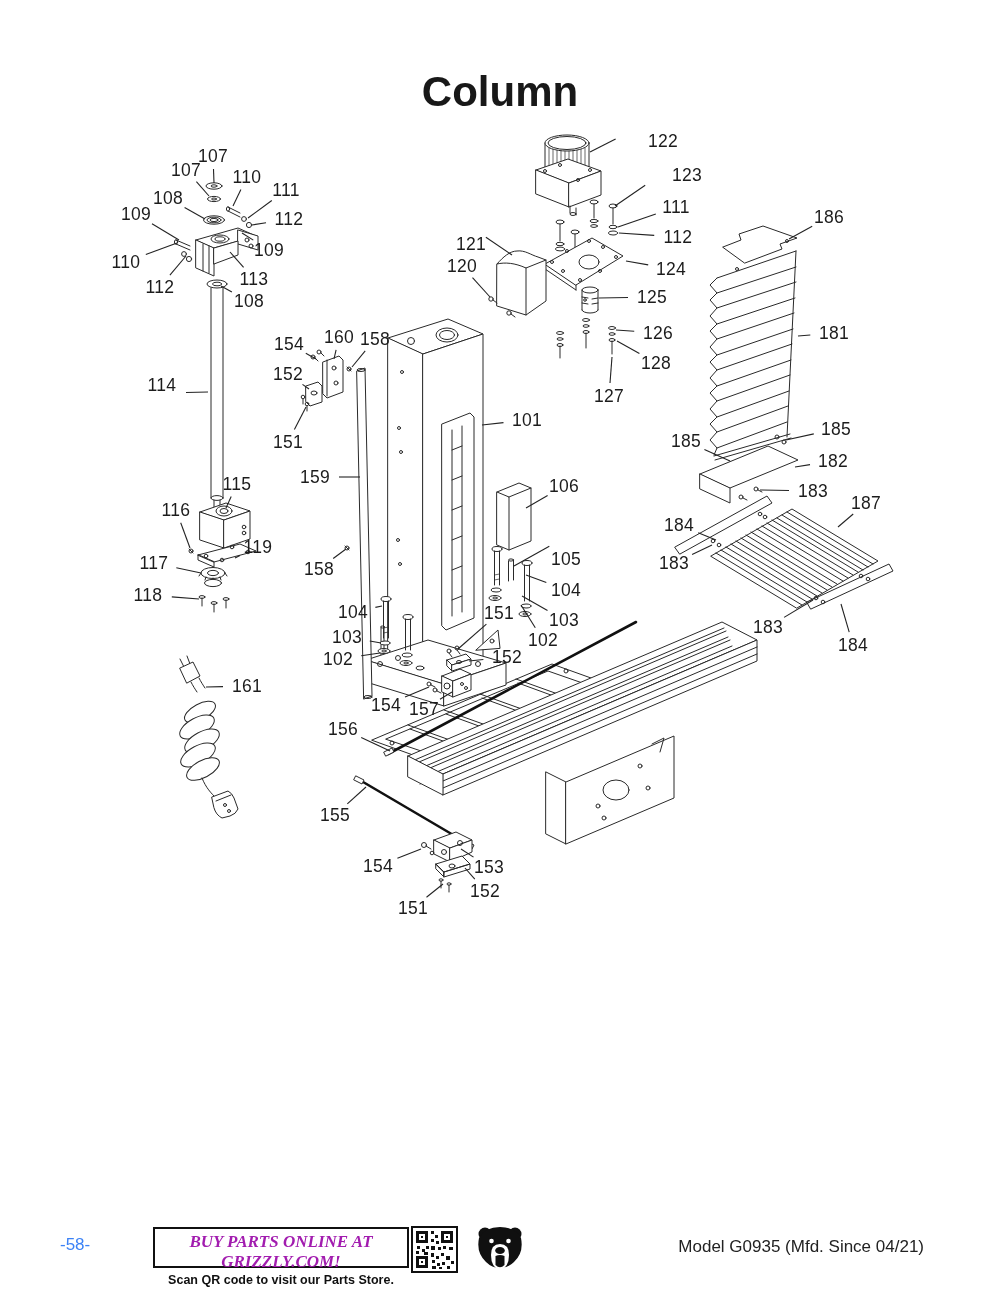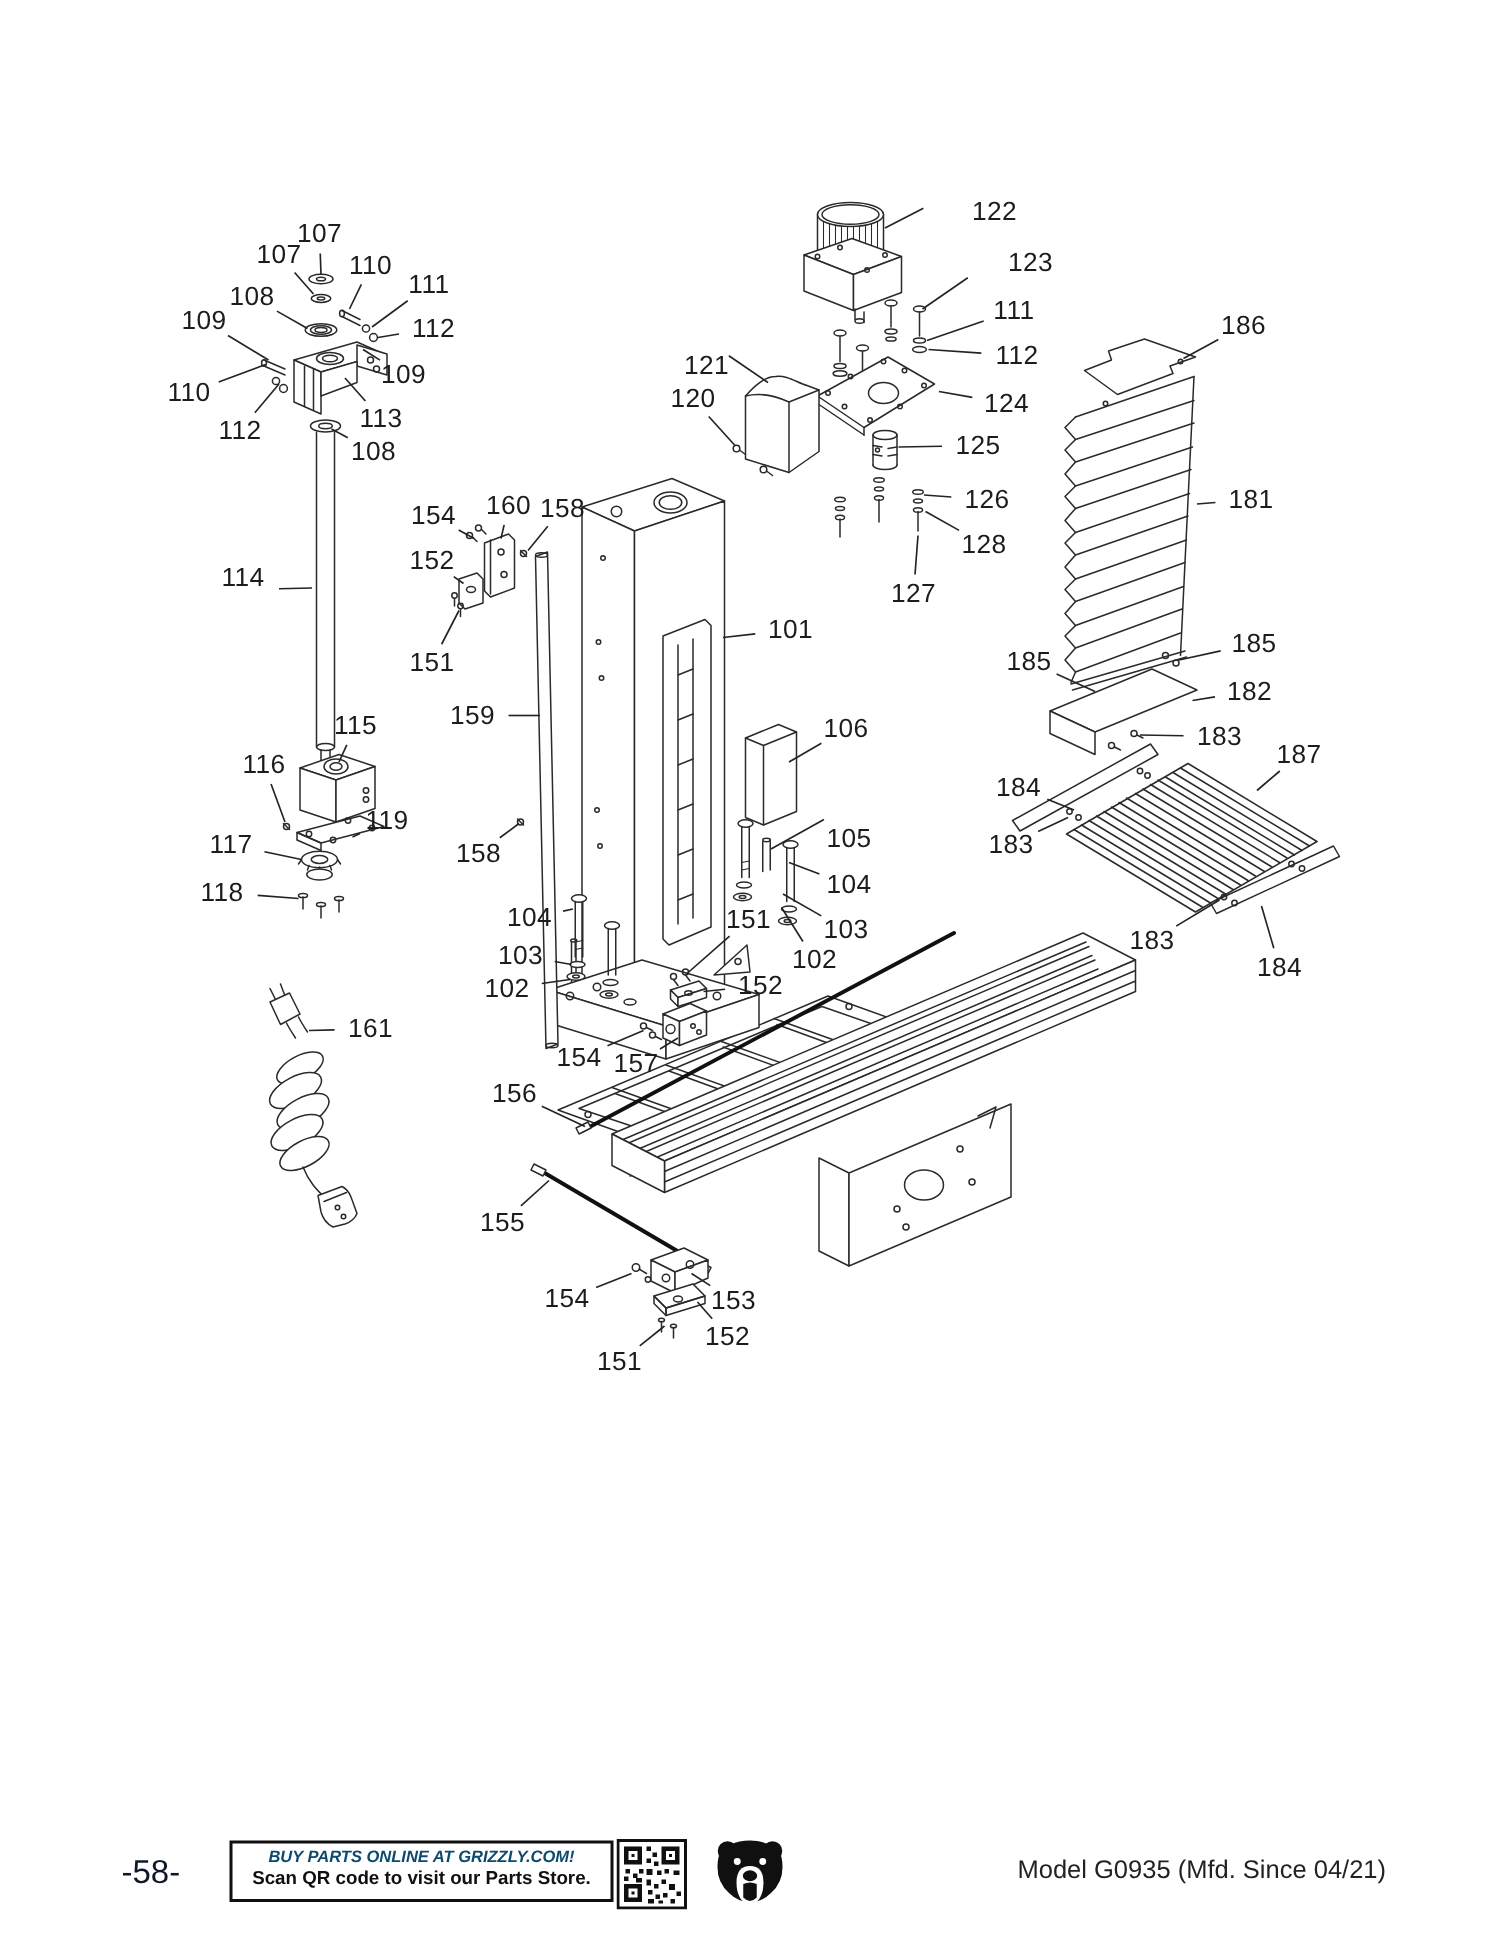--- a/index.html
+++ b/index.html
@@ -8,34 +8,35 @@
   .title{position:absolute;top:68px;left:0;right:0;text-align:center;
          font-size:42px;font-weight:bold;color:#181818;}
   #art,#leader-svg{position:absolute;left:0;top:0;pointer-events:none;}
   #leader-svg line{stroke:#232323;stroke-width:1.1;}
   .callout{position:absolute;transform:translate(-50%,-50%);font-size:17.5px;
            color:#1c1c1c;white-space:nowrap;letter-spacing:.3px;}
   .lineart{fill:none;stroke:#2a2a2a;stroke-width:1;stroke-linejoin:round;stroke-linecap:round;}
   .wfill{fill:#ffffff;}
   .thin{stroke-width:.7;}
   .rod{stroke:#111;stroke-width:2.6;}
-  .pageno{position:absolute;left:81px;top:1235px;font-size:22px;color:#0f172a;}
+  .pageno{position:absolute;left:60px;top:1235px;font-size:17px;color:#3b82f6;}
   .banner{position:absolute;left:153px;top:1227px;width:252px;height:37px;
           border:2.5px solid #101010;text-align:center;background:#fff;}
-  .banner .l1{font-size:11px;font-weight:bold;font-style:italic;margin-top:3px;color:#0c4a6e;}
+  .banner .l1{font-size:17px;font-weight:bold;font-style:italic;margin-top:3px;color:#a21caf;font-family:Liberation Serif, serif;}
   .banner .l2{font-size:12.5px;font-weight:bold;margin-top:1px;color:#101010;}
   .qr{position:absolute;left:411px;top:1226px;}
   .bear{position:absolute;left:475px;top:1225px;}
   .model{position:absolute;right:76px;top:1237px;font-size:17px;color:#222;}
 </style>
 </head>
 <body>
 
 <div class="page">
 
+  <div class="title">Column</div>
 
   <svg id="art" width="1000" height="1294" viewBox="0 0 1000 1294">
     <g class="lineart">
 
       <g>
         <polygon class="wfill" points="372,740 552,664 630,692 450,768"></polygon>
         <polygon points="386,739 548,671 614,694 452,761"></polygon>
         <line x1="408" y1="725" x2="486" y2="753"></line>
           <line x1="410" y1="729" x2="484" y2="756"></line>
         <line x1="444" y1="710" x2="522" y2="738"></line>

